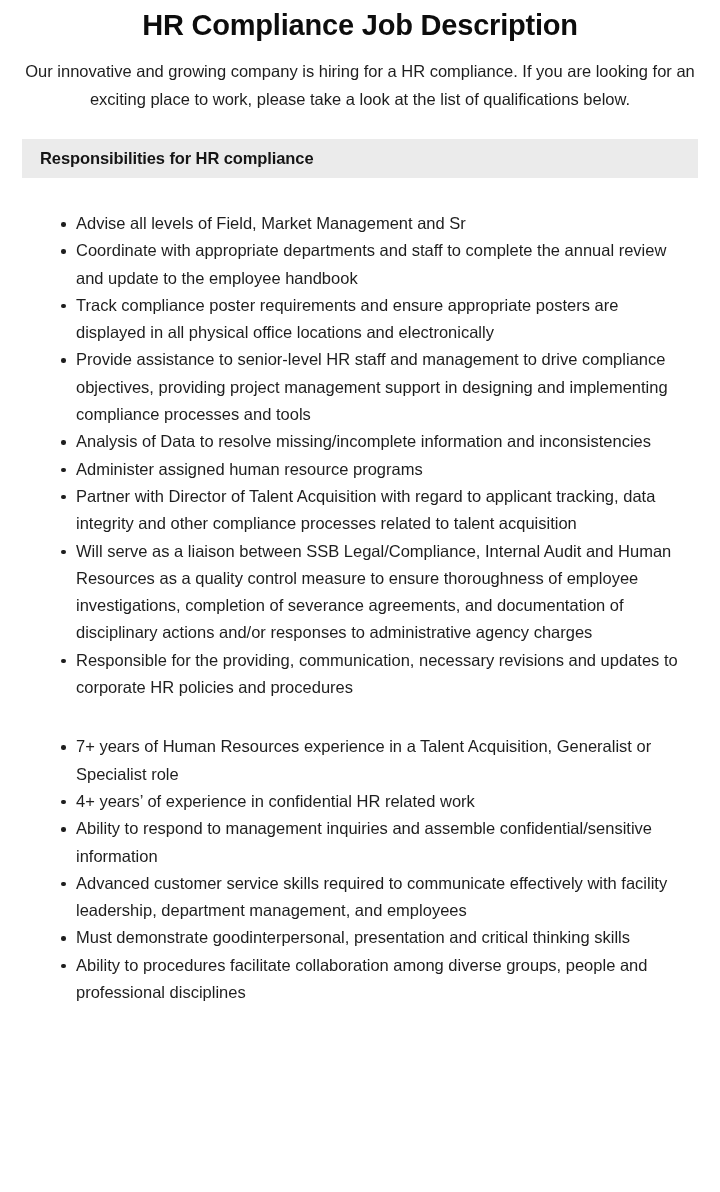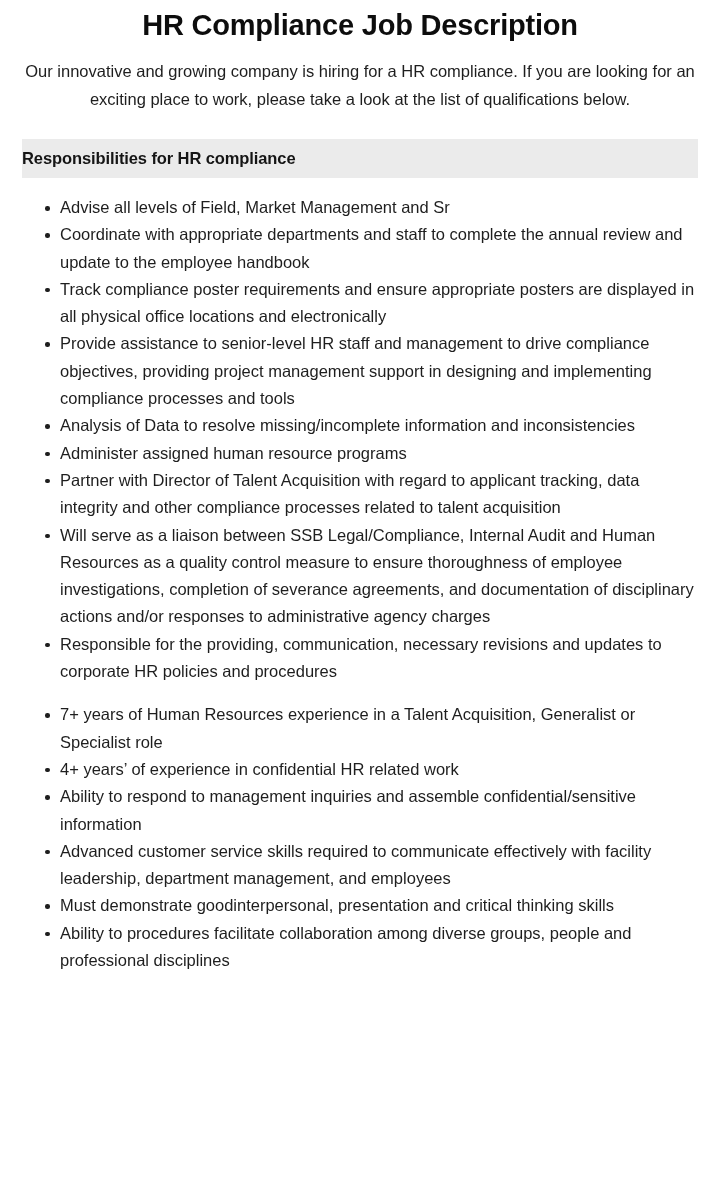--- a/index.html
+++ b/index.html
@@ -49,26 +49,26 @@
     margin: 26px 22px 0 22px;
     height: 39px;
     display: flex;
     align-items: center;
     box-sizing: border-box;
   }
   .section-band-label {
     font-size: 16.5px;
     font-weight: bold;
     color: #151515;
-    padding-left: 0;
+    padding-left: 18px;
     letter-spacing: -0.1px;
   }
   ul.bullets {
     list-style: none;
-    margin: 0;
+    margin: 16px;
     padding: 16px 22px 0 22px;
     box-sizing: border-box;
   }
   ul.bullets li {
     position: relative;
     font-size: 16.5px;
     line-height: 27.3px;
     color: #1e1e1e;
     padding-left: 38px;
     margin: 0 0 0 0;

